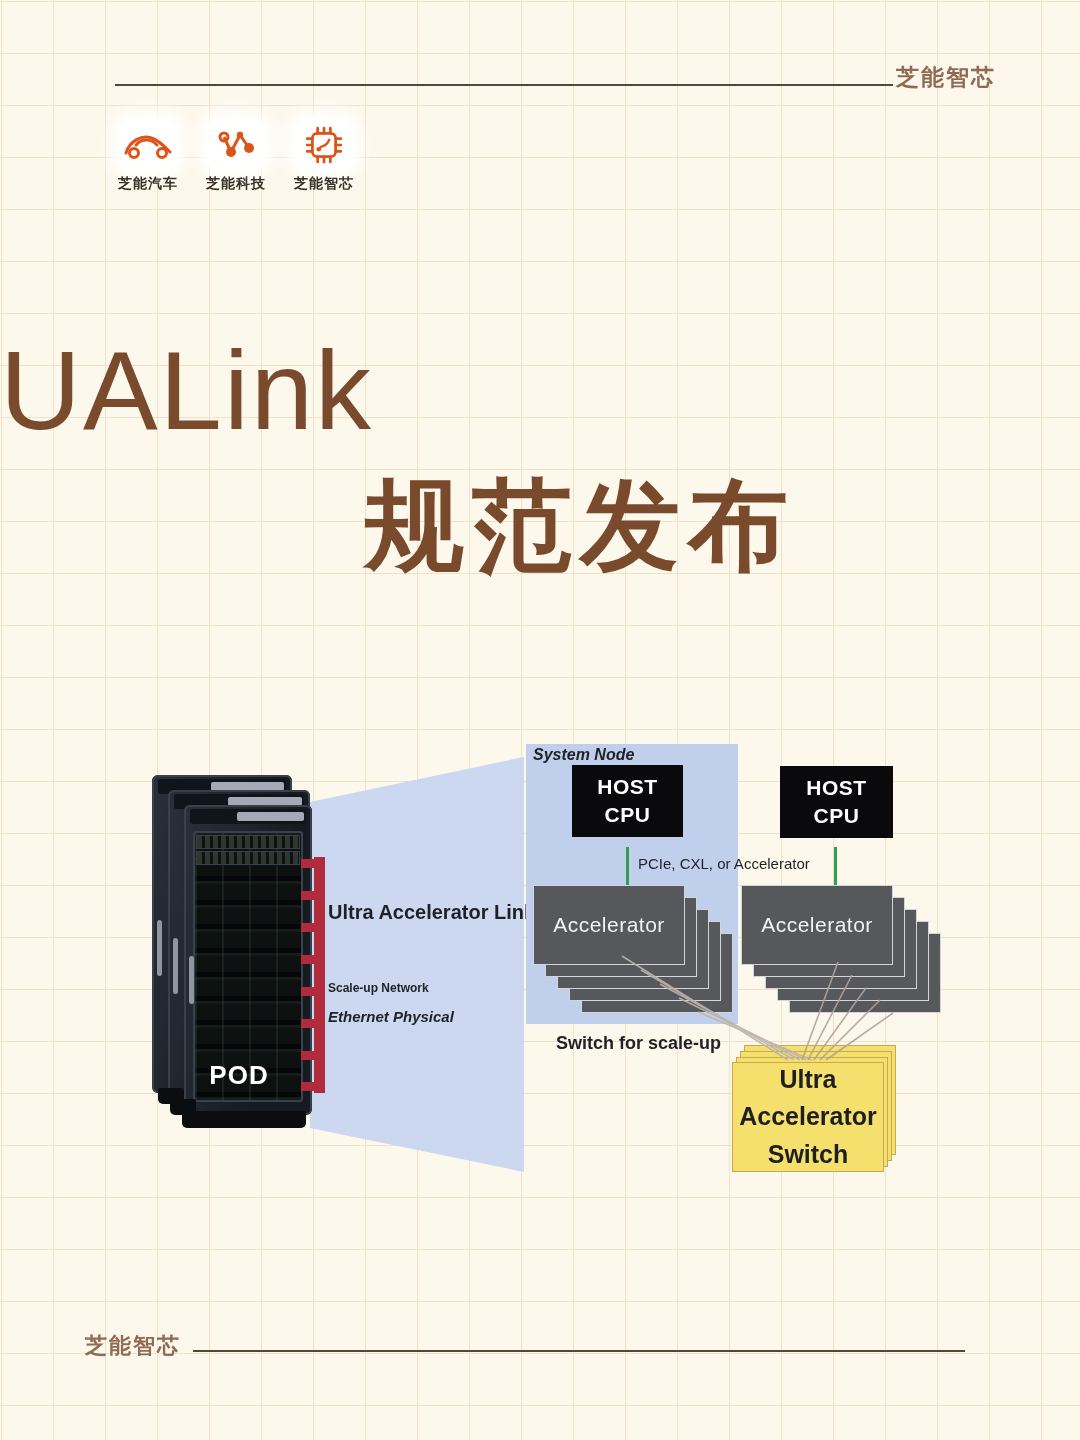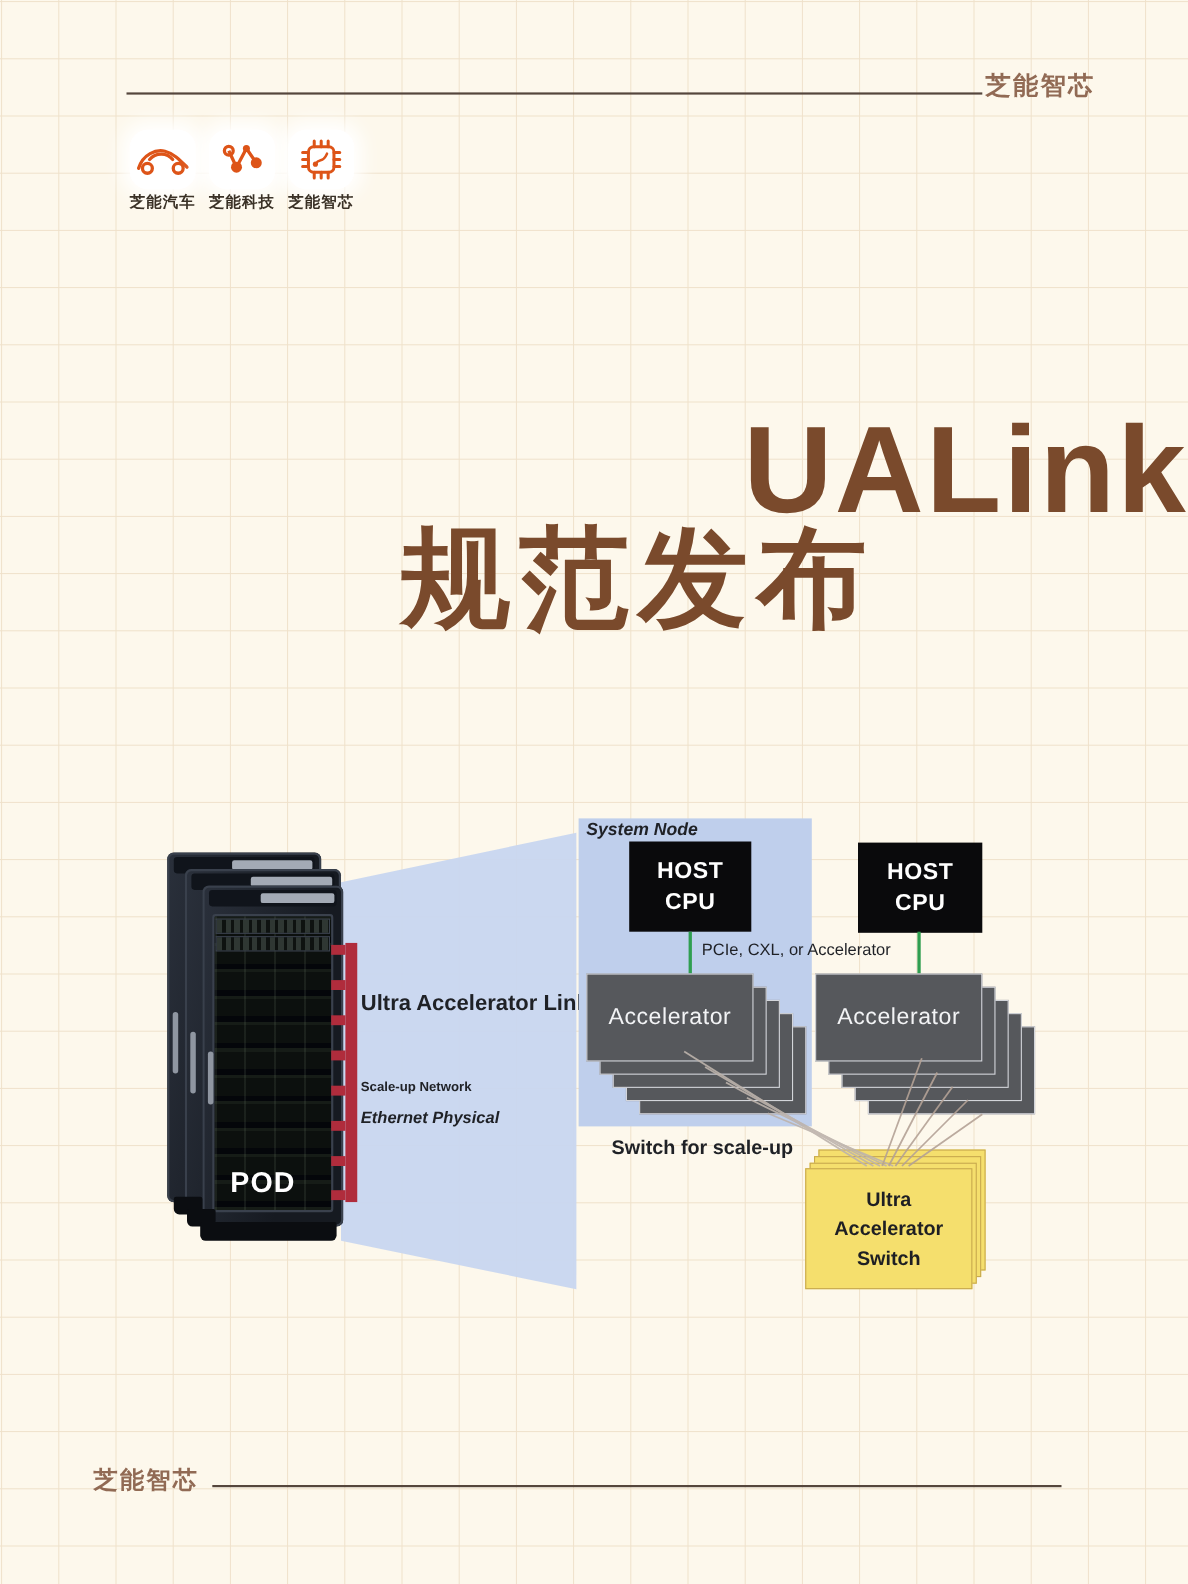--- a/index.html
+++ b/index.html
@@ -16,30 +16,30 @@
   }
   .abs{position:absolute;}
 
   
   .hdr-rule{left:115px;top:84px;width:778px;height:2px;background:var(--rule,#55463c);}
   .hdr-brand{right:84px;top:62px;font-size:23px;font-weight:700;letter-spacing:2px;color:var(--brand-brown,#916a54);}
   .ftr-brand{left:85px;top:1331px;font-size:22px;font-weight:700;letter-spacing:2px;color:var(--brand-brown,#916a54);}
   .ftr-rule{left:193px;top:1350px;width:772px;height:2px;background:var(--rule,#55463c);}
 
   
-  .logos{left:112px;top:118px;display:flex;}
+  .logos{left:112px;top:118px;display:flex;gap:16px;}
   .logo{width:72px;text-align:center;}
   .blob{width:60px;height:54px;margin:0 auto;background:#fff;border-radius:16px;
         box-shadow:0 0 16px 8px rgba(255,255,255,.95);
         display:flex;align-items:center;justify-content:center;color:var(--accent-orange,#dd5418);}
   .logo-label{margin-top:3px;font-size:14px;font-weight:700;letter-spacing:1px;color:var(--label-dark,#3a3126);white-space:nowrap;}
 
   
-  .title1{left:0;top:326px;width:1080px;text-align:right;font-size:112px;font-weight:700;
-          letter-spacing:2px;color:var(--title-brown,#7a4a2c);margin-top:36px;}
+  .title1{left:0;top:326px;width:1080px;text-align:left;font-size:112px;font-weight:400;
+          letter-spacing:2px;color:var(--title-brown,#7a4a2c);}
   .title2{left:0;top:460px;width:1080px;text-align:center;font-size:100px;font-weight:800;
           letter-spacing:8px;color:var(--title-brown,#7a4a2c);padding-left:40px;}
 
   
   .layer-svg{left:0;top:0;width:1080px;height:1440px;pointer-events:none;}
   .beam{color:var(--beam-blue,#c9d6ef);}
 
   .rack{position:absolute;border-radius:6px;background:linear-gradient(100deg,#2a303b,#161a21 65%);
         box-shadow:inset 0 0 0 2px #39404c;}
   .cap-dark{position:absolute;top:4px;left:6px;right:6px;height:15px;background:#10141b;border-radius:3px;}
@@ -57,41 +57,41 @@
 
   .ladder{color:var(--ladder-red,#b02c3c);}
 
   .lbl-ual{left:328px;top:901px;font-size:20px;font-weight:700;}
   .lbl-sun{left:328px;top:981px;font-size:12px;font-weight:700;}
   .lbl-eth{left:328px;top:1008px;font-size:15px;font-weight:600;font-style:italic;}
 
   .sysnode{left:526px;top:744px;width:212px;height:280px;background:var(--node-blue,#bfcfec);}
   .sysnode-label{left:533px;top:746px;font-size:16px;font-weight:600;font-style:italic;}
 
-  .hostcpu{position:absolute;width:111px;height:82px;background:var(--box-black,#0a0a0c);
+  .hostcpu{position:absolute;width:111px;height:72px;background:var(--box-black,#0a0a0c);
            color:#fff;display:flex;align-items:center;justify-content:center;text-align:center;
            font-size:21px;font-weight:600;letter-spacing:.5px;line-height:1.35;white-space:pre-line;}
   .greenline{position:absolute;width:3px;height:38px;background:var(--link-green,#2f9e50);}
   .pcie{left:638px;top:855px;font-size:15px;font-weight:500;}
 
   .stack{position:absolute;width:212px;height:140px;}
   .stack .sbox{position:absolute;width:152px;height:80px;background:var(--accel-gray,#56585c);
                border:1px solid rgba(243,245,250,.8);box-sizing:border-box;}
   .stack .b4{left:48px;top:48px;} .stack .b3{left:36px;top:36px;} .stack .b2{left:24px;top:24px;} .stack .b1{left:12px;top:12px;}
   .stack .front{left:0;top:0;display:flex;align-items:center;justify-content:center;
                 color:#f2f3f5;font-size:21px;font-weight:500;letter-spacing:.5px;}
 
   .ualink-scaleup{left:556px;top:1033px;font-size:18px;font-weight:700;}
 
   .switch{left:732px;top:1045px;width:170px;height:130px;}
   .swl{position:absolute;width:152px;height:110px;background:var(--switch-yellow,#f5df6d);
        border:1px solid var(--switch-border,#c8a94e);box-sizing:border-box;}
   .sw3{left:12px;top:0;} .sw2{left:8px;top:6px;} .sw1{left:4px;top:12px;}
   .swfront{left:0;top:17px;display:flex;align-items:center;justify-content:center;text-align:center;
-           color:#1e1f23;font-size:18px;font-weight:600;line-height:1.5;white-space:pre-line;}
+           color:#1e1f23;font-size:25px;font-weight:600;line-height:1.5;white-space:pre-line;}
   .wires .g1{stroke:var(--wire-gray,#bdb3ac);}
   .wires .g2{stroke:var(--wire-tan,#b4a296);}
 </style>
 </head>
 <body>
 
 <div class="page">
 
   <div class="abs hdr-rule"></div>
   <div class="abs hdr-brand">芝能智芯</div>

